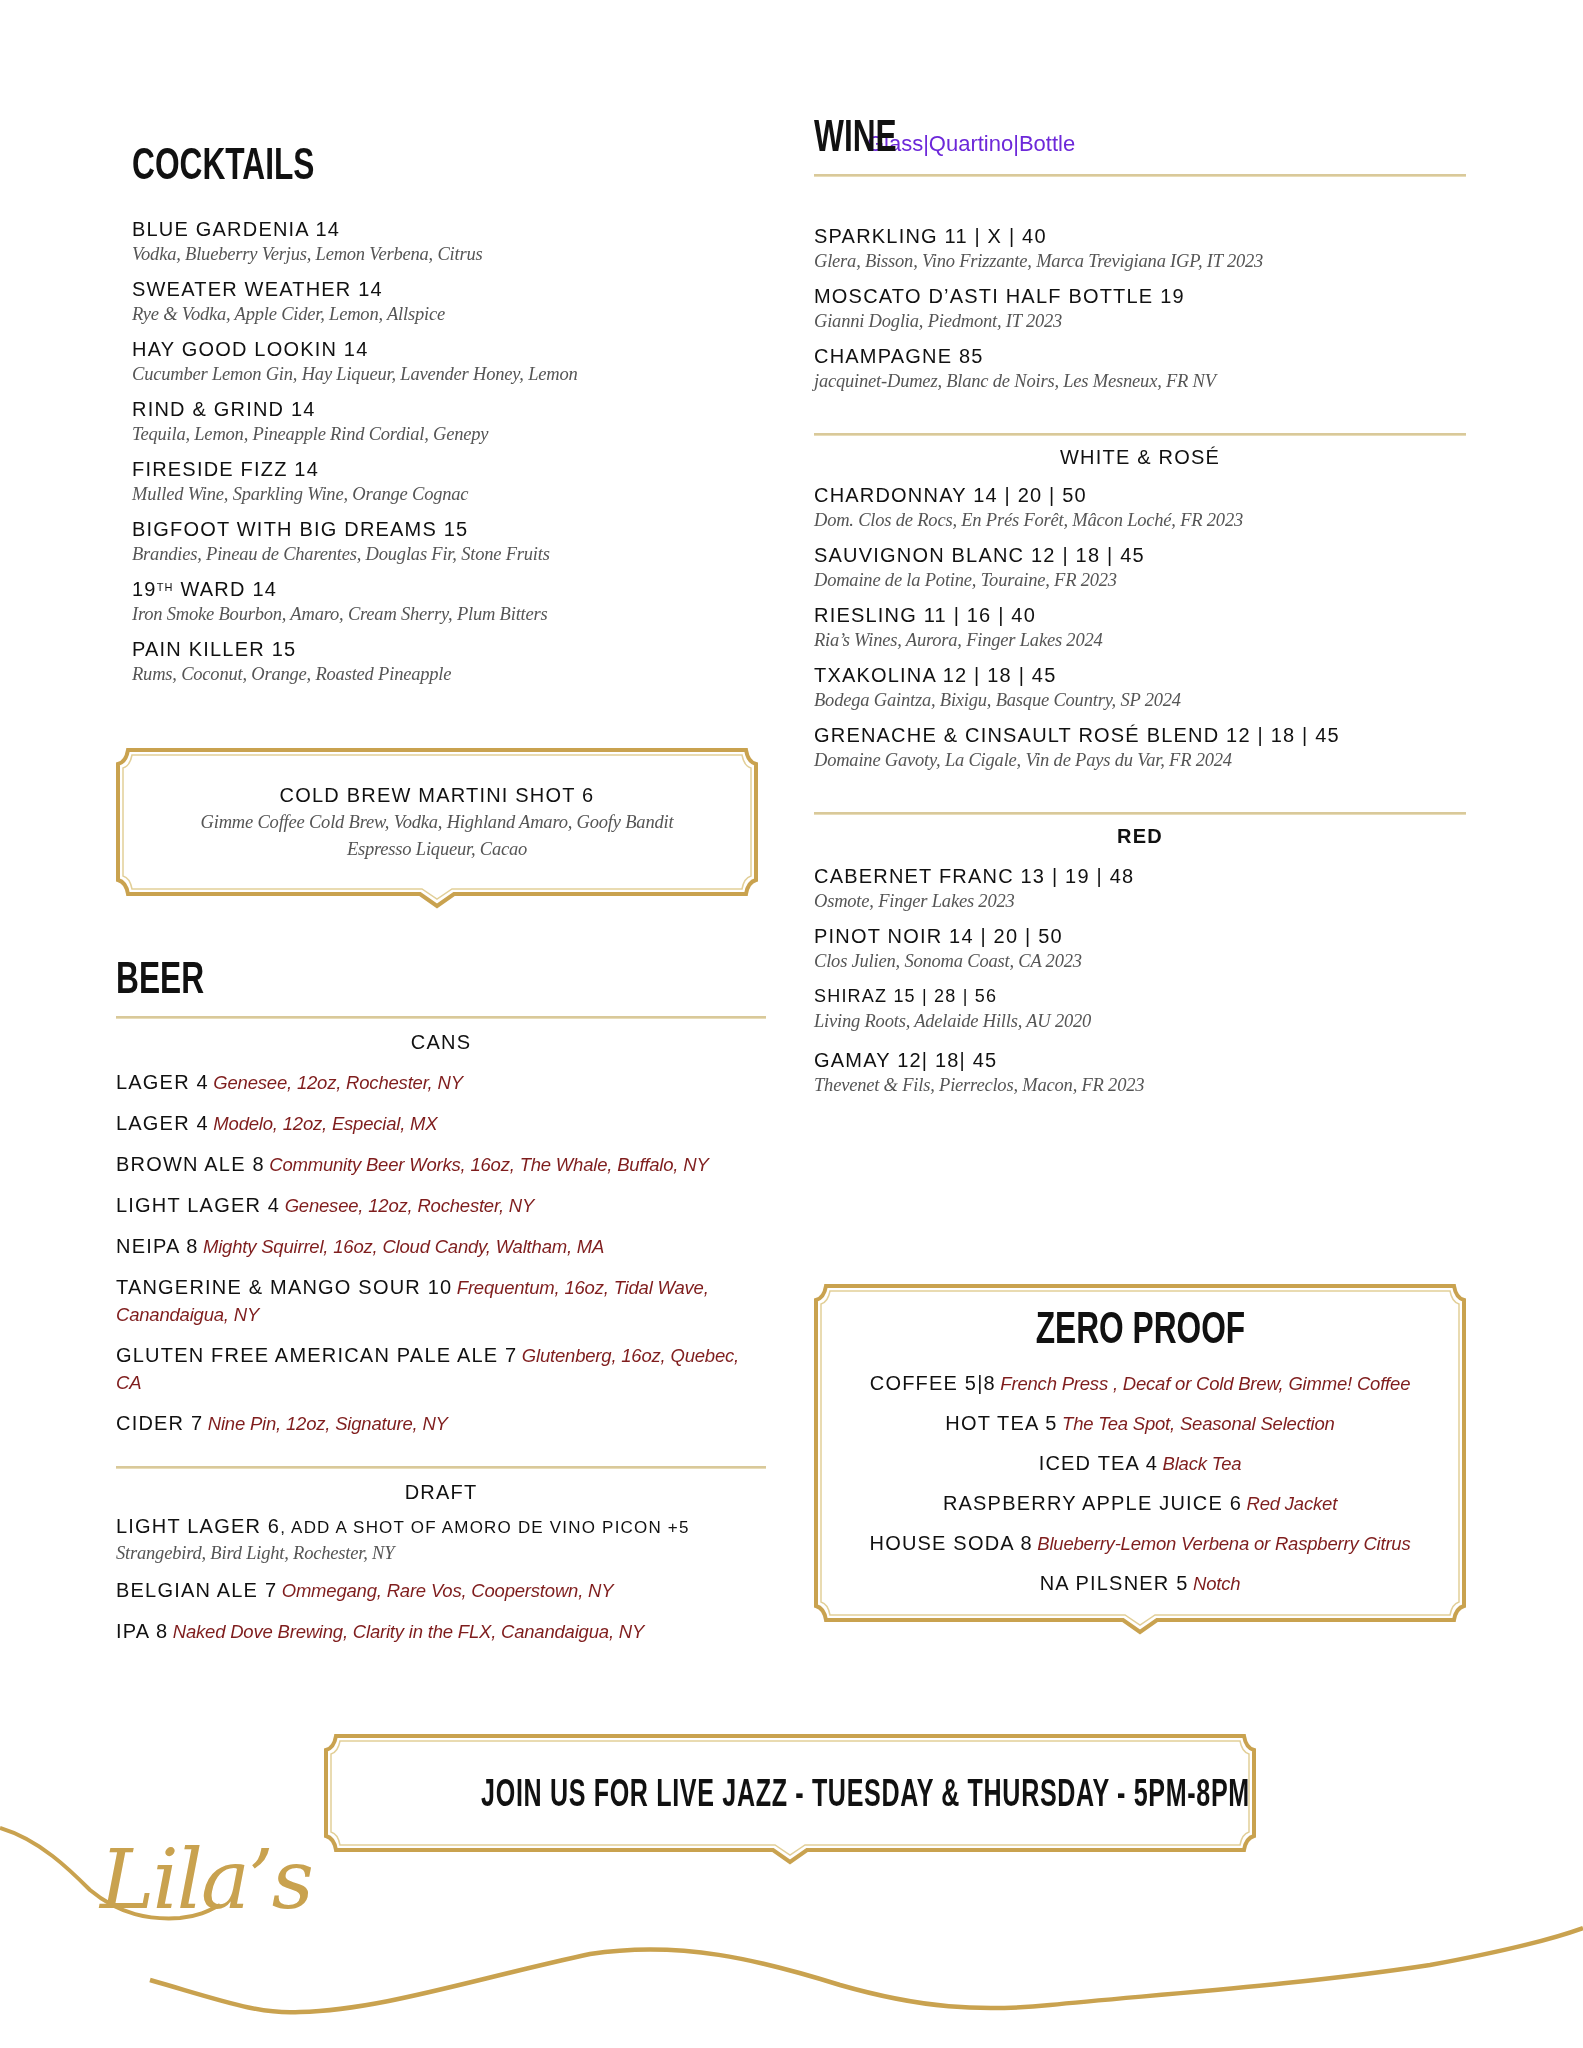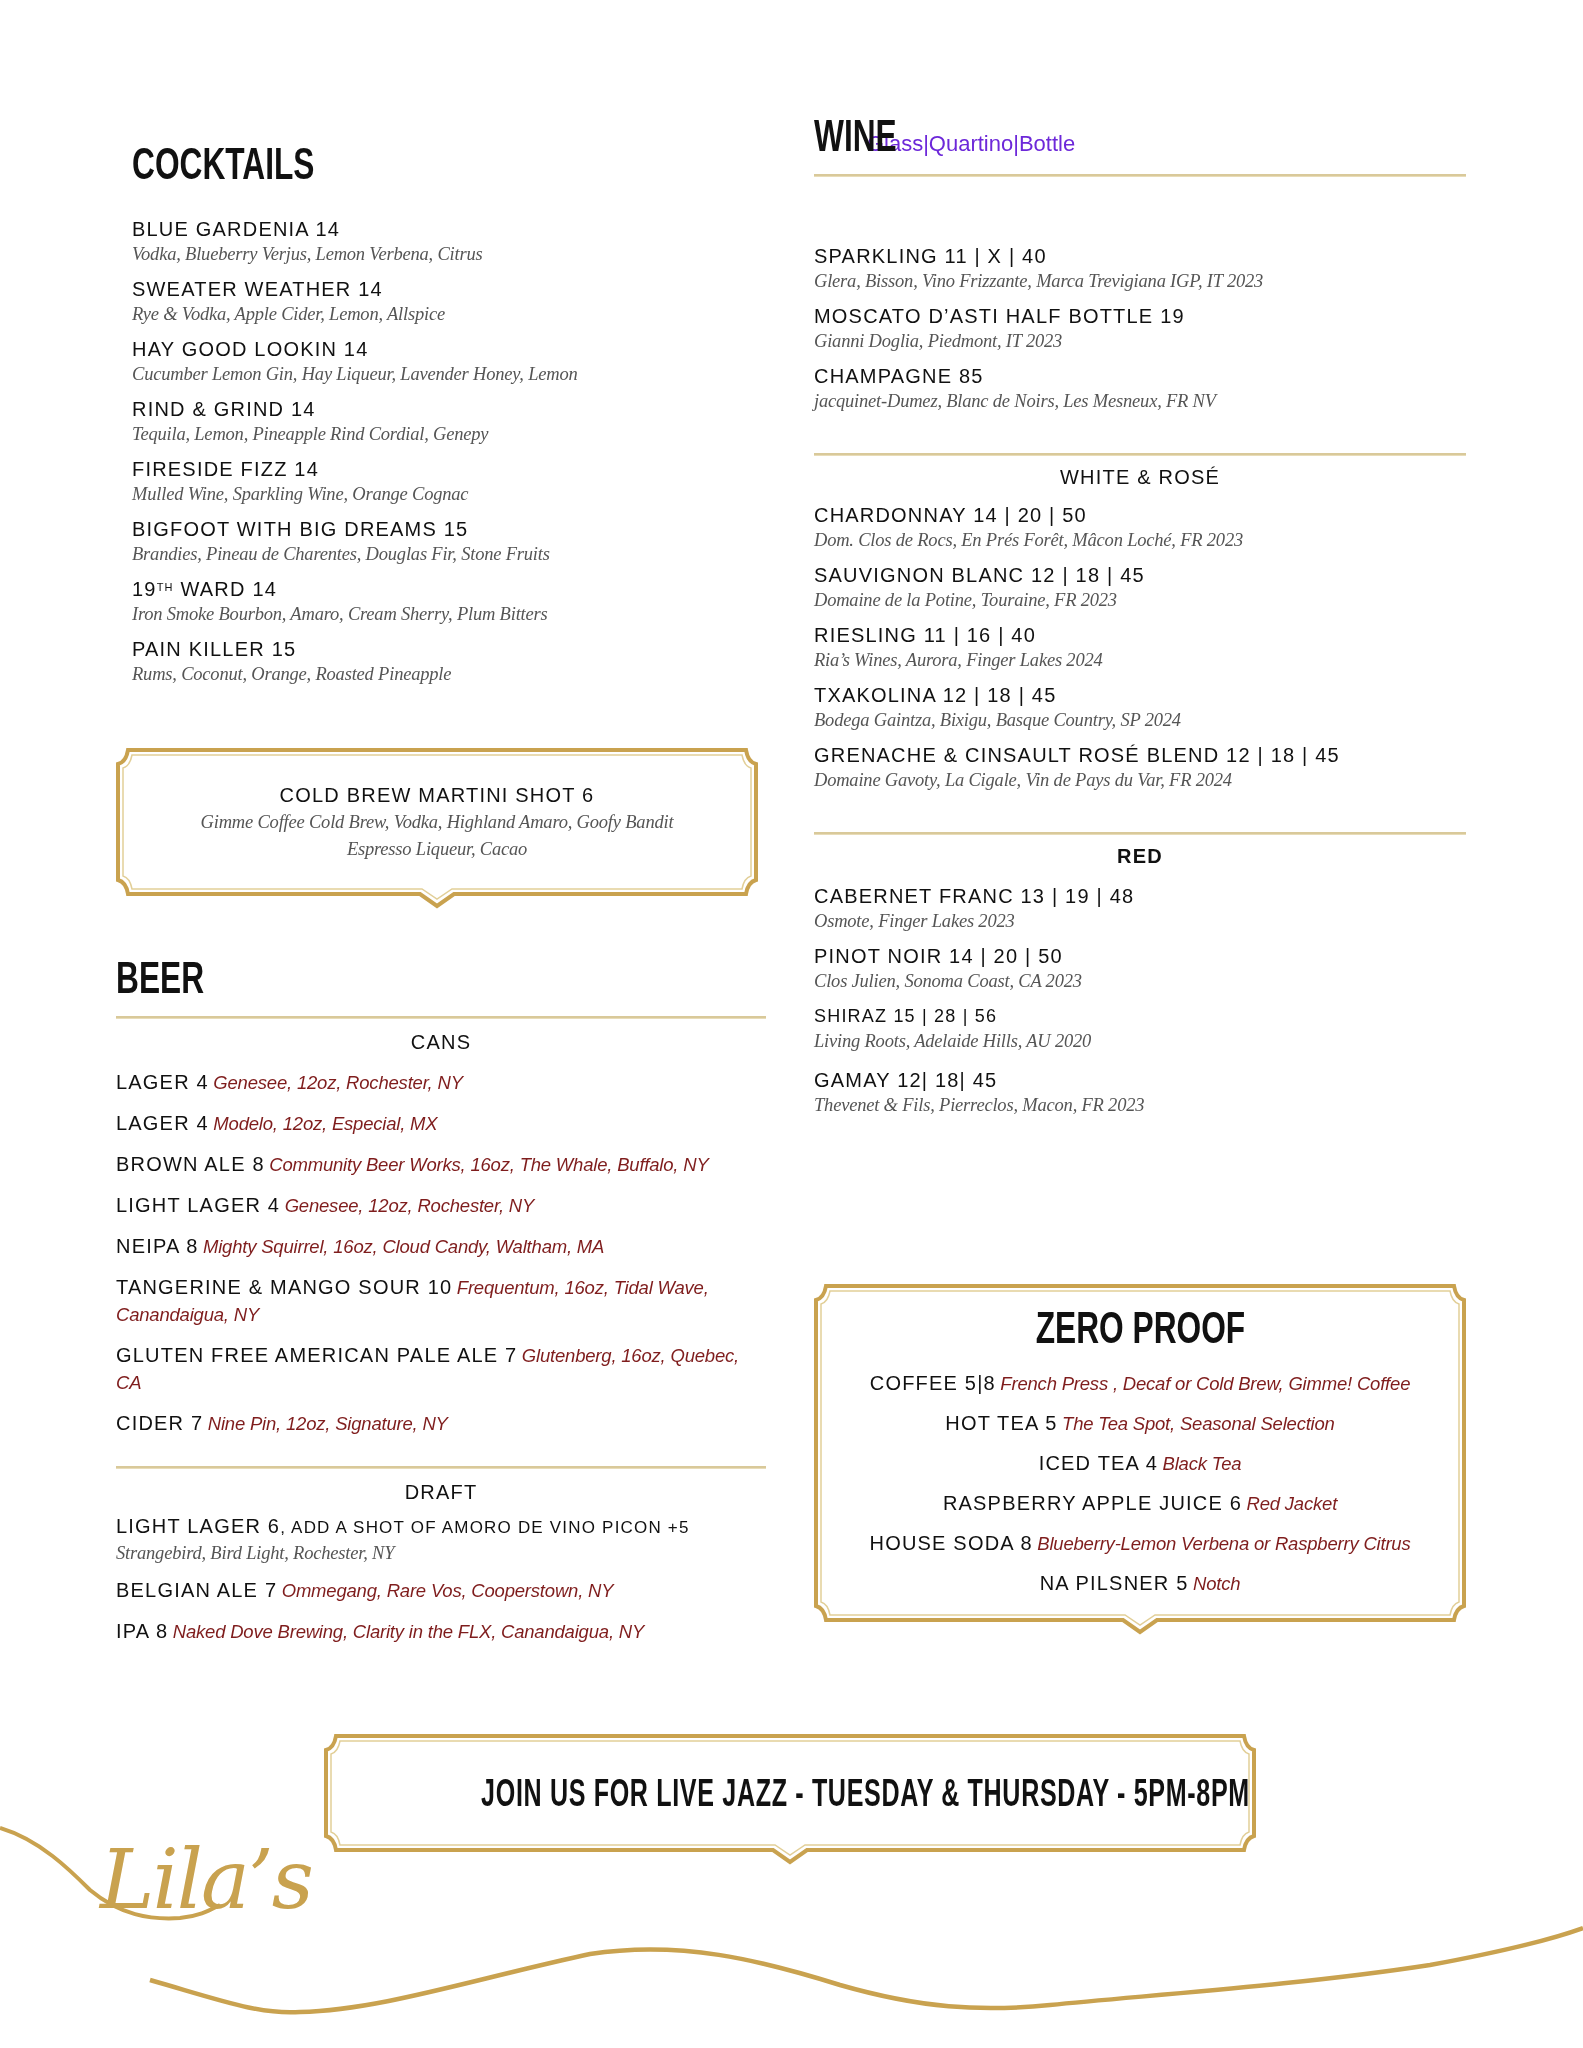--- a/index.html
+++ b/index.html
@@ -147,21 +147,21 @@
     <div class="beer-row"><span class="item-name">IPA 8</span> <span class="inline-desc">Naked Dove Brewing, Clarity in the FLX, Canandaigua, NY</span></div>
   </div>
 </div>
 
 <div class="col col-right">
   <div style="white-space:nowrap;">
     <span class="section-title">WINE</span><span class="section-sub">Glass|Quartino|Bottle</span>
   </div>
   <div class="gold-rule" style="margin-top:12px; width:652px;"></div>
 
-  <div style="margin-top:66px;">
+  <div style="margin-top:46px;">
     <div class="item">
       <div class="item-name">SPARKLING 11 | X | 40</div>
       <div class="item-desc">Glera, Bisson, Vino Frizzante, Marca Trevigiana IGP, IT 2023</div>
     </div>
     <div class="item">
       <div class="item-name">MOSCATO D’ASTI HALF BOTTLE 19</div>
       <div class="item-desc">Gianni Doglia, Piedmont, IT 2023</div>
     </div>
     <div class="item">
       <div class="item-name">CHAMPAGNE 85</div>

